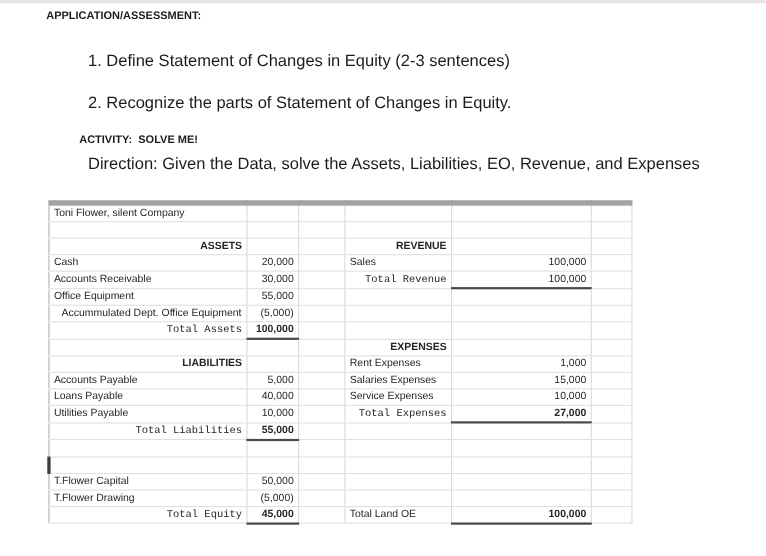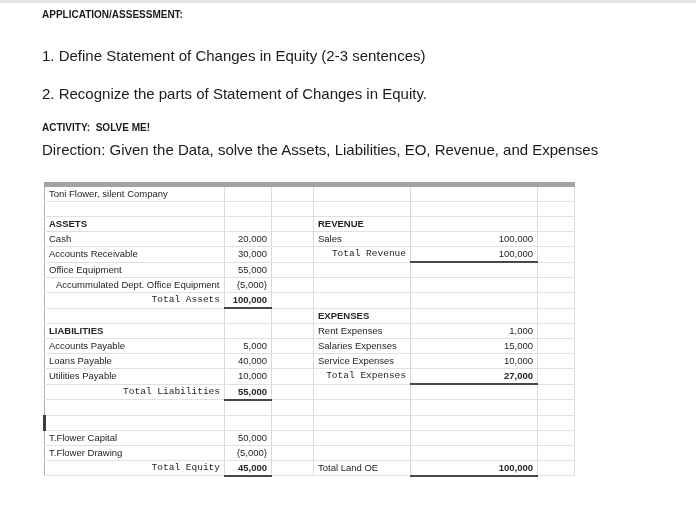--- a/index.html
+++ b/index.html
@@ -3,39 +3,39 @@
 <meta charset="utf-8">
 <style>
   html,body{margin:0;padding:0;}
   body{
     width:696px;height:505px;position:relative;background:#ffffff;
     font-family:"Liberation Sans",sans-serif;color:#1b1b1b;overflow:hidden;
   }
   .topstrip{position:absolute;top:0;left:0;width:696px;height:3px;background:#e7e5e4;}
   .doc-line{position:absolute;left:42px;white-space:pre;}
   .h{font-weight:bold;font-size:10px;}
-  .p{font-size:15px;}
+  .p{font-size:15px;margin-left:38px;}
   #doc-title{top:9px;}
   #doc-item1{top:47px;}
   #doc-item2{top:85px;}
-  #doc-activity{top:122px;}
+  #doc-activity{top:122px;margin-left:30px;}
   #doc-direction{top:141px;}
 
   table.sheet{
     position:absolute;left:43px;top:182px;
     border-collapse:collapse;table-layout:fixed;
     font-size:9.5px;color:#252525;
     border-top:5px solid #a3a3a3;border-left:1px solid #b5b2b0;
   }
   table.sheet td{
     height:14px;line-height:14px;padding:0 4px;
     border-right:1px solid #ddd9d7;border-bottom:1px solid #e3dfdd;
     overflow:hidden;white-space:nowrap;vertical-align:middle;
   }
-  .b{font-weight:bold;}
+  .b{font-weight:bold;text-align:right;}
   .num{text-align:right;}
   .ral{text-align:right;font-family:Liberation Mono, monospace;}
   .ind{padding-left:11px !important;}
   .tline{border-top:1px solid #7c7975 !important;}
   .thick{border-bottom:2px solid #4a4745 !important;}
   .markleft{border-left:3px solid #3f3d3b;}
 </style>
 </head>
 <body>
 

